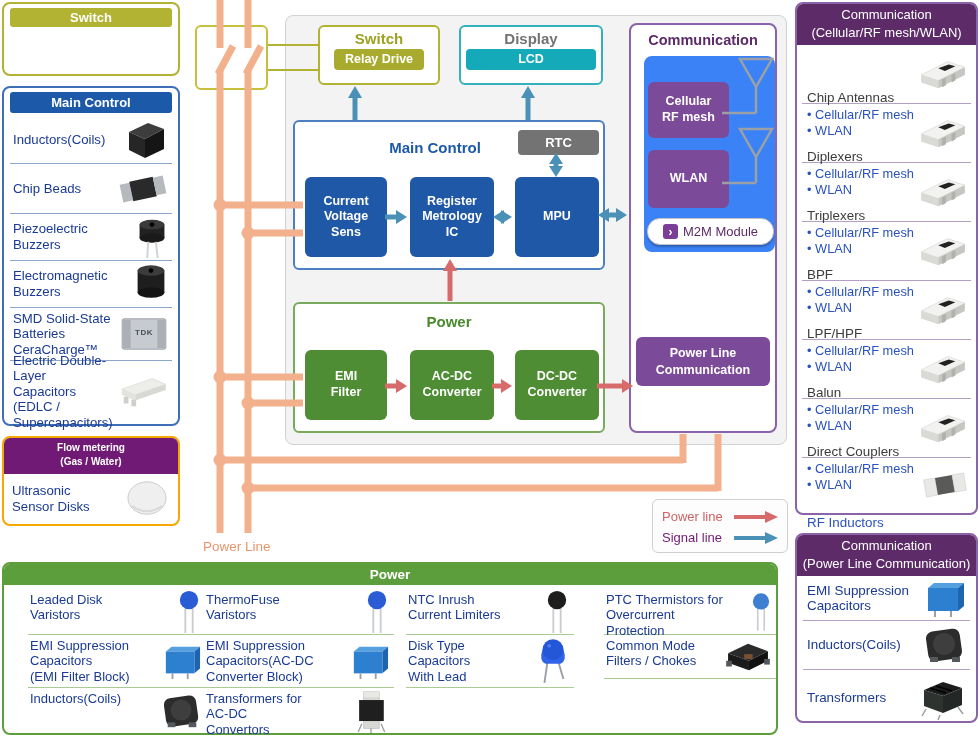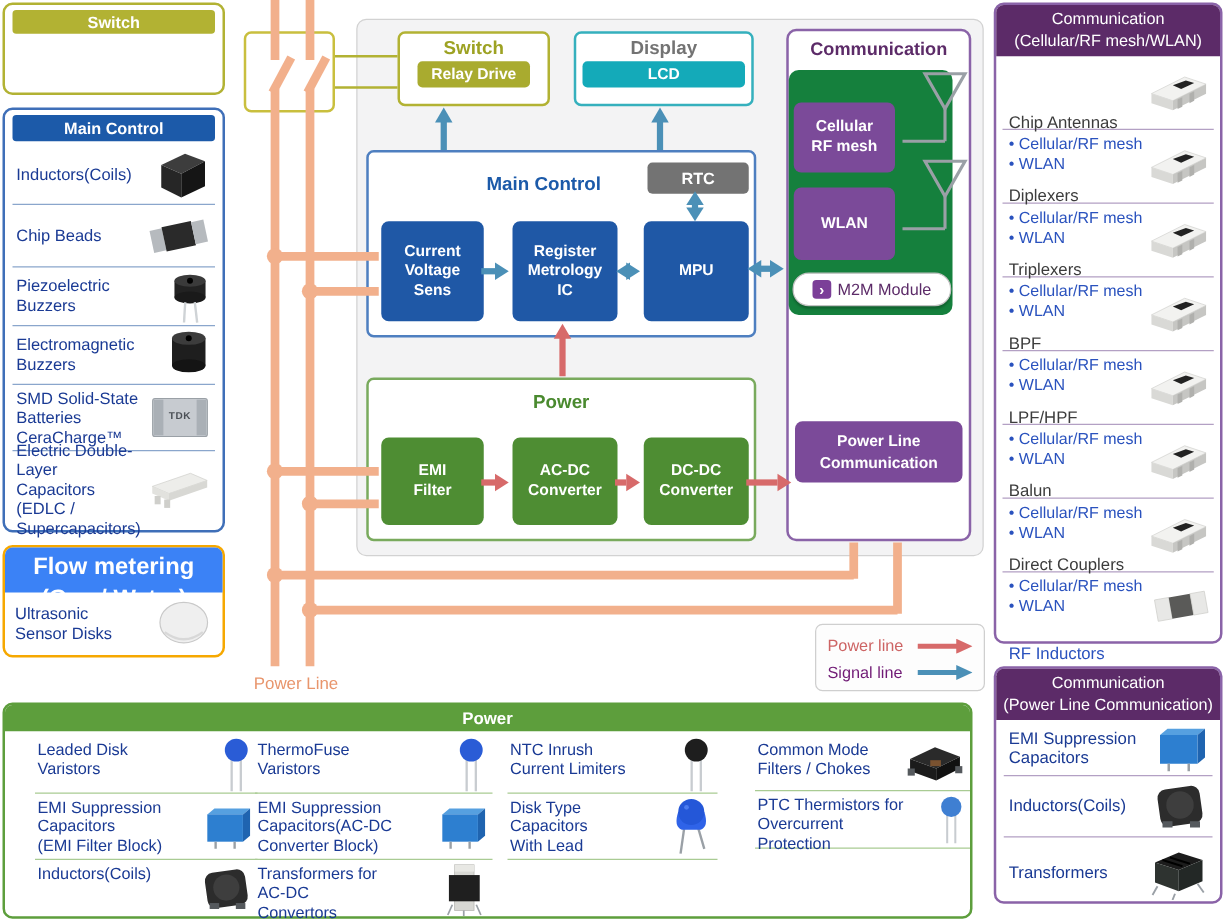--- a/index.html
+++ b/index.html
@@ -17,21 +17,21 @@
   #p-switch{left:2px;top:2px;width:178px;height:74px;border:2px solid #b2b233;}
   #p-switch .hdr-inset{background:#b2b233;height:19px;line-height:19px;}
   #p-switch .li{position:relative;height:42px;}
   #p-mainctl{left:2px;top:86px;width:178px;height:340px;border:2px solid #3f6fb8;}
   #p-mainctl .hdr-inset{background:#1c5aa9;height:21px;line-height:21px;}
   .mc-item{position:relative;display:flex;align-items:center;margin:0 6px;box-sizing:border-box;}
   .mc-item.sep{border-bottom:1px solid #8aa6cc;}
   .mc-item .ilabel{padding-left:3px;padding-right:56px;}
   .mc-item .ic{position:absolute;right:2px;top:50%;transform:translateY(-50%);}
   #p-flow{left:2px;top:436px;width:178px;height:90px;border:2px solid #f6a800;}
-  #p-flow .hdr-full{background:#3b82f6;padding:3px 0;height:30px;font-size:19px;}
+  #p-flow .hdr-full{background:#701a75;padding:3px 0;height:30px;font-size:10px;}
   #p-flow .li{position:relative;height:50px;display:flex;align-items:center;}
   .li .ilabel{padding-left:8px;}
   .li .ic{position:absolute;right:8px;top:50%;transform:translateY(-50%);}
   
   #dg-outer{position:absolute;left:285px;top:15px;width:500px;height:428px;background:#f3f3f4;
     border:1px solid #d2d2d2;border-radius:8px;z-index:1;}
   #sym-switch-box{position:absolute;left:195px;top:25px;width:73px;height:65px;background:#fff;
     border:2px solid #c9bf3e;border-radius:6px;box-sizing:border-box;z-index:2;}
   .blk{position:absolute;background:#fff;box-sizing:border-box;z-index:10;}
   #b-switch{left:318px;top:25px;width:122px;height:60px;border:2px solid #b2b233;border-radius:6px;}
@@ -49,21 +49,21 @@
     color:#fff;font-weight:bold;font-size:13px;text-align:center;line-height:25px;}
   .dbox{position:absolute;top:55px;height:80px;background:#1f58a6;border-radius:6px;color:#fff;
     font-weight:bold;font-size:12.5px;display:flex;align-items:center;justify-content:center;
     text-align:center;line-height:1.25;}
   #b-power{left:293px;top:302px;width:312px;height:131px;border:2px solid #79aa5d;border-radius:6px;}
   #b-power .bt{color:#4a8a2f;margin-top:9px;}
   #b-power .dbox{top:46px;height:70px;background:#4e8d33;}
   .dbox.c1{left:10px;width:82px;} .dbox.c2{left:115px;width:84px;} .dbox.c3{left:220px;width:84px;}
   #b-comm{left:629px;top:23px;width:148px;height:410px;border:2px solid #8a63a8;border-radius:8px;}
   #b-comm .bt{color:#5c2b68;font-size:14.5px;margin-top:7px;}
-  #comm-inner{position:absolute;left:0;top:31px;width:131px;height:196px;background:#15803d;border-radius:8px;}
+  #comm-inner{position:absolute;left:13px;top:31px;width:131px;height:196px;background:#3b82f6;border-radius:8px;}
   .pbox{position:absolute;left:4px;width:81px;background:#7b4a99;border-radius:6px;color:#fff;
     font-weight:bold;font-size:12.5px;display:flex;align-items:center;justify-content:center;
     text-align:center;line-height:1.25;}
   #pb-cell{top:26px;height:56px;} #pb-wlan{top:94px;height:58px;}
   #m2m{position:absolute;left:3px;top:162px;width:125px;height:25px;background:#fff;
     border:1px solid #c2c2c2;border-radius:13px;box-shadow:0 2px 2px rgba(0,0,0,.25);
     display:flex;align-items:center;justify-content:center;gap:5px;}
   #m2m .chev{width:15px;height:15px;background:#7b3f98;border-radius:3px;color:#fff;font-size:12px;
     font-weight:bold;display:flex;align-items:center;justify-content:center;line-height:1;}
   #m2m .m2mt{color:#5c2b68;font-weight:normal;font-size:13px;}
@@ -599,30 +599,30 @@
       <div class="bpi sep h53">
         <div class="ilabel pre">Disk Type
 Capacitors
 With Lead</div>
         <svg class="ic" style="width:38px;height:48px">
             <use href="#s-disccap"></use>
           </svg>
       </div>
     </div>
     <div class="bp-col" id="bpc4">
+      <div class="bpi sep h46">
+        <div class="ilabel pre">PTC Thermistors for
+Overcurrent Protection</div>
+        <svg class="ic" style="width:26px;height:40px;color:#3f7fd2">
+            <use href="#s-disc"></use>
+          </svg>
+      </div>
       <div class="bpi sep h44">
         <div class="ilabel pre">Common Mode
 Filters / Chokes</div>
         <svg class="ic" style="width:52px;height:38px">
             <use href="#s-choke"></use>
           </svg>
       </div>
-      <div class="bpi sep h46">
-        <div class="ilabel pre">PTC Thermistors for
-Overcurrent Protection</div>
-        <svg class="ic" style="width:26px;height:40px;color:#3f7fd2">
-            <use href="#s-disc"></use>
-          </svg>
-      </div>
     </div>
   </div>
 
 </div>
 
 </body></html>

